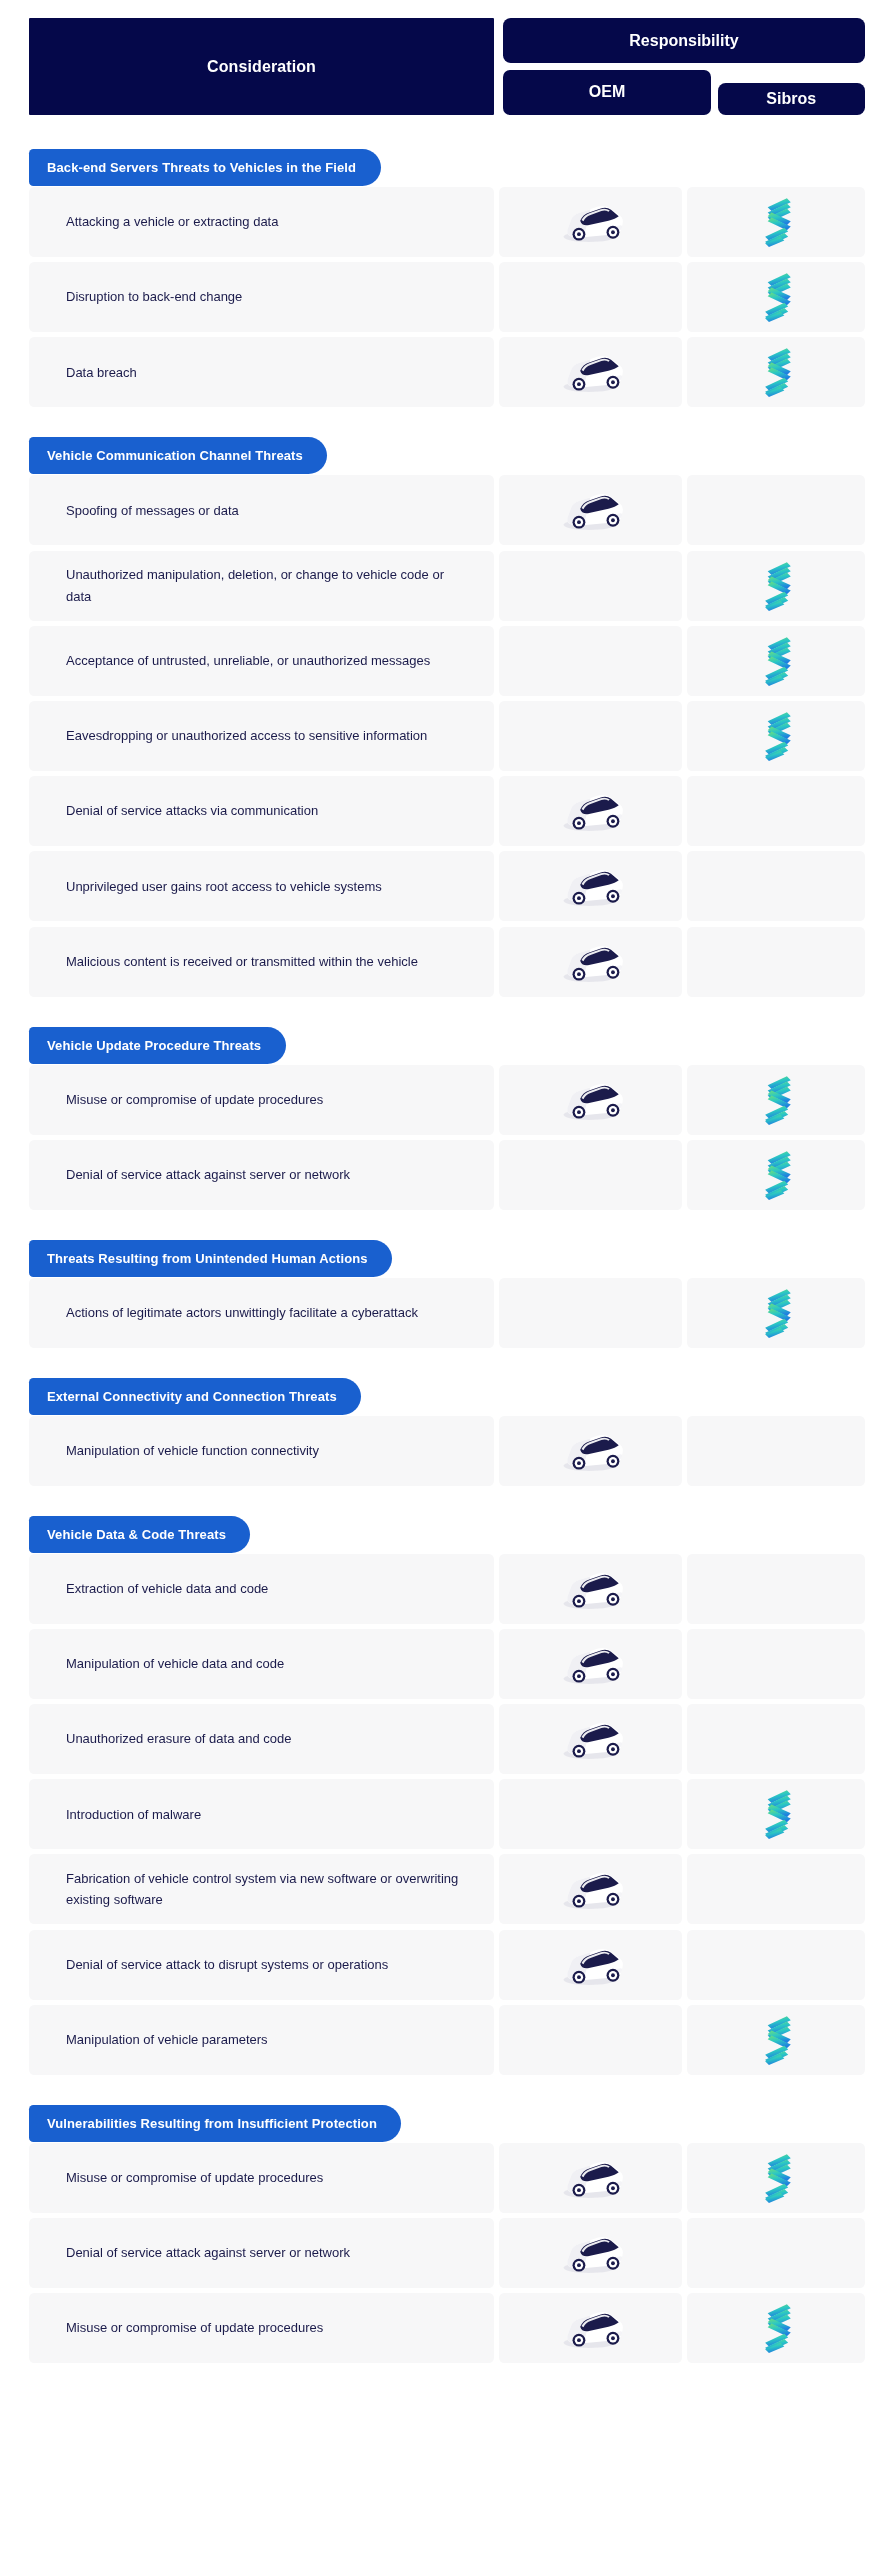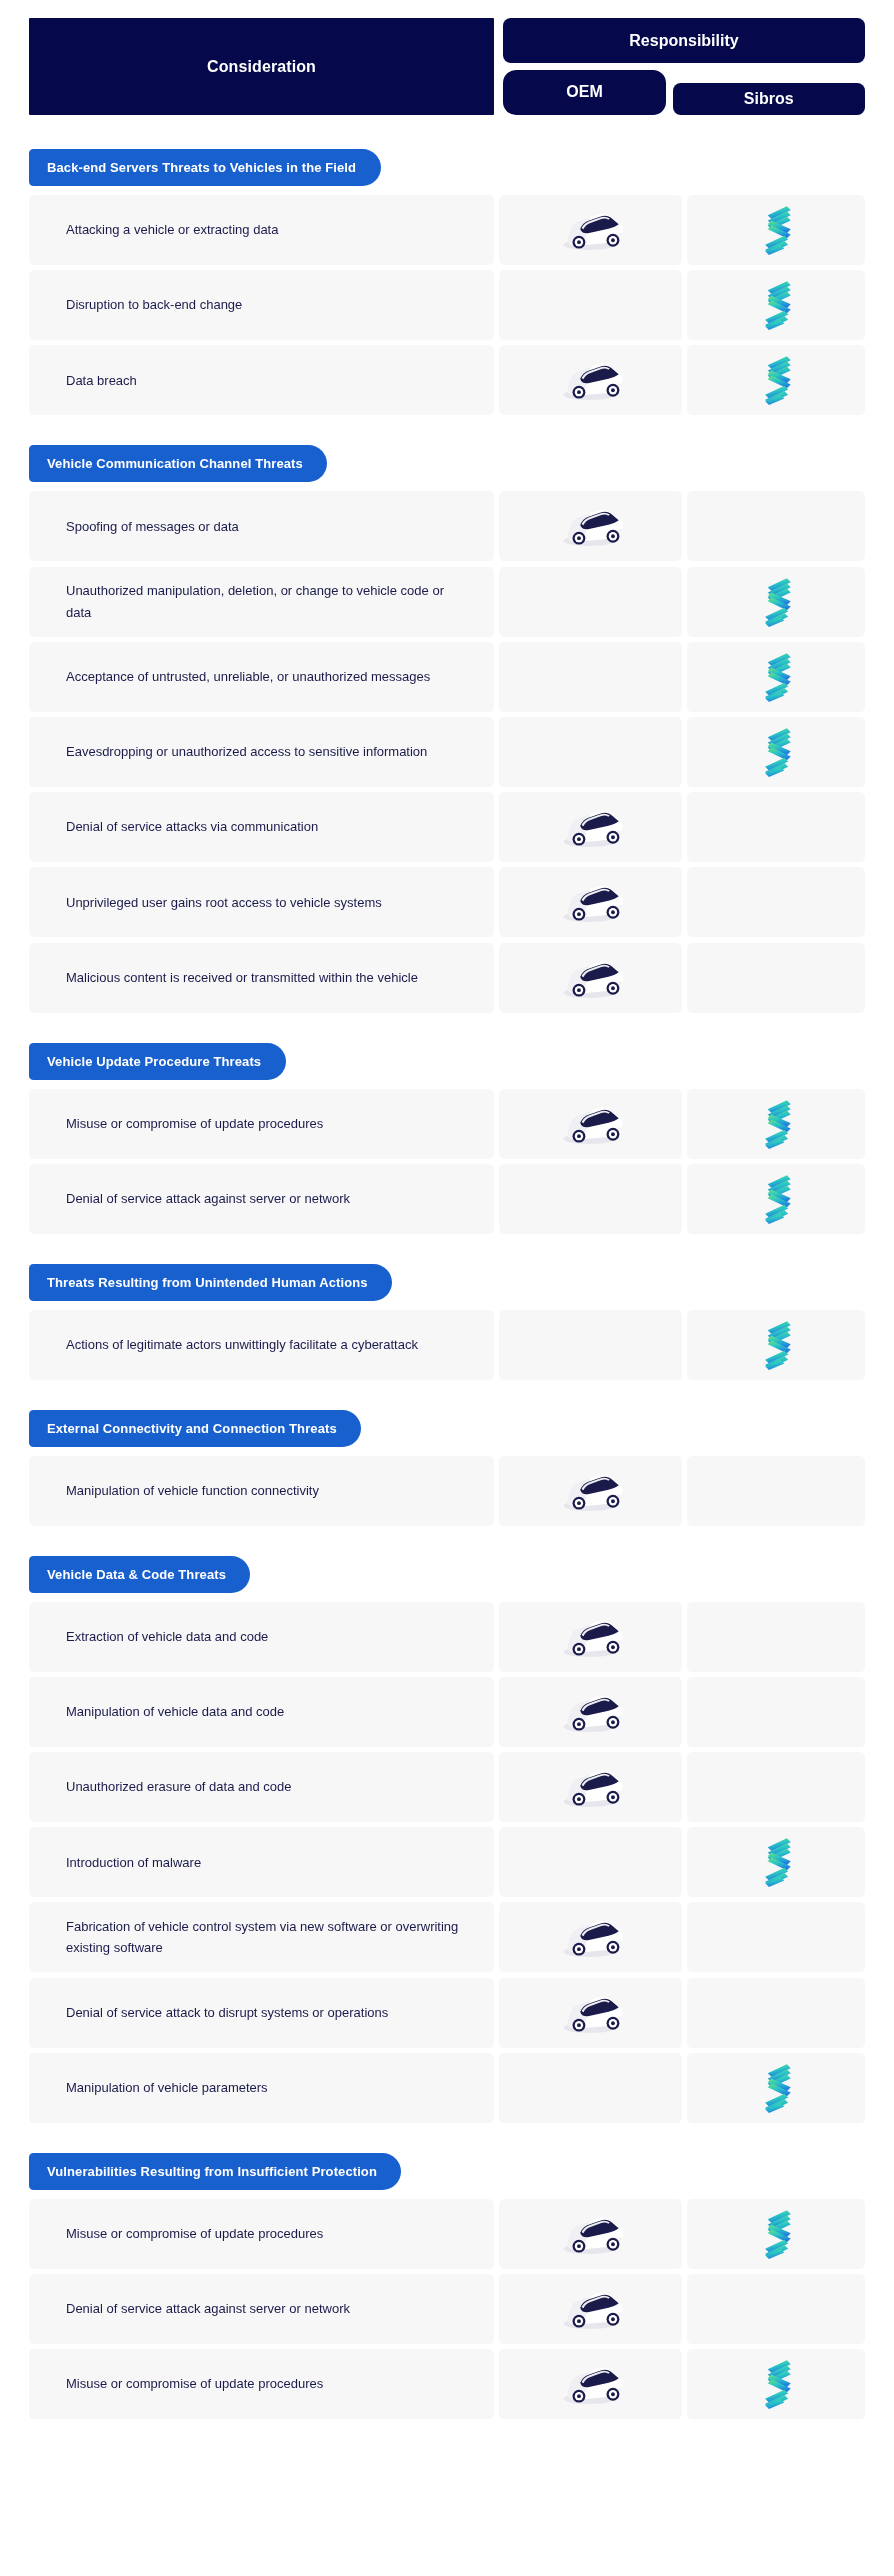--- a/index.html
+++ b/index.html
@@ -51,23 +51,23 @@
     color: #ffffff;
     font-size: 16px;
     font-weight: bold;
   }
   .hdr-sub {
     flex: 1;
     display: flex;
     gap: 6.5px;
   }
   .hdr-oem {
-    width: 163px;
+    width: 208px;
     background: #05084a;
-    border-radius: 13px;
+    border-radius: 7px;
     display: flex;
     align-items: center;
     justify-content: center;
     color: #ffffff;
     font-size: 16px;
     font-weight: bold;
   }
   .hdr-sibros {
     flex: 1;
     background: #05084a;
@@ -89,21 +89,21 @@
     display: inline-flex;
     align-items: center;
     height: 37px;
     padding: 0 24.5px 0 18px;
     background: #1960cf;
     border-radius: 5.2px 22px 22px 5.2px;
     color: #ffffff;
     font-size: 13px;
     font-weight: bold;
     letter-spacing: 0.1px;
-    margin-bottom: 9px;
+    margin-bottom: 1px;
   }
 
   
   .rows { display: flex; flex-direction: column; gap: 5.2px; }
 
   .row {
     display: flex;
     gap: 5.2px;
     min-height: 70px;
   }

